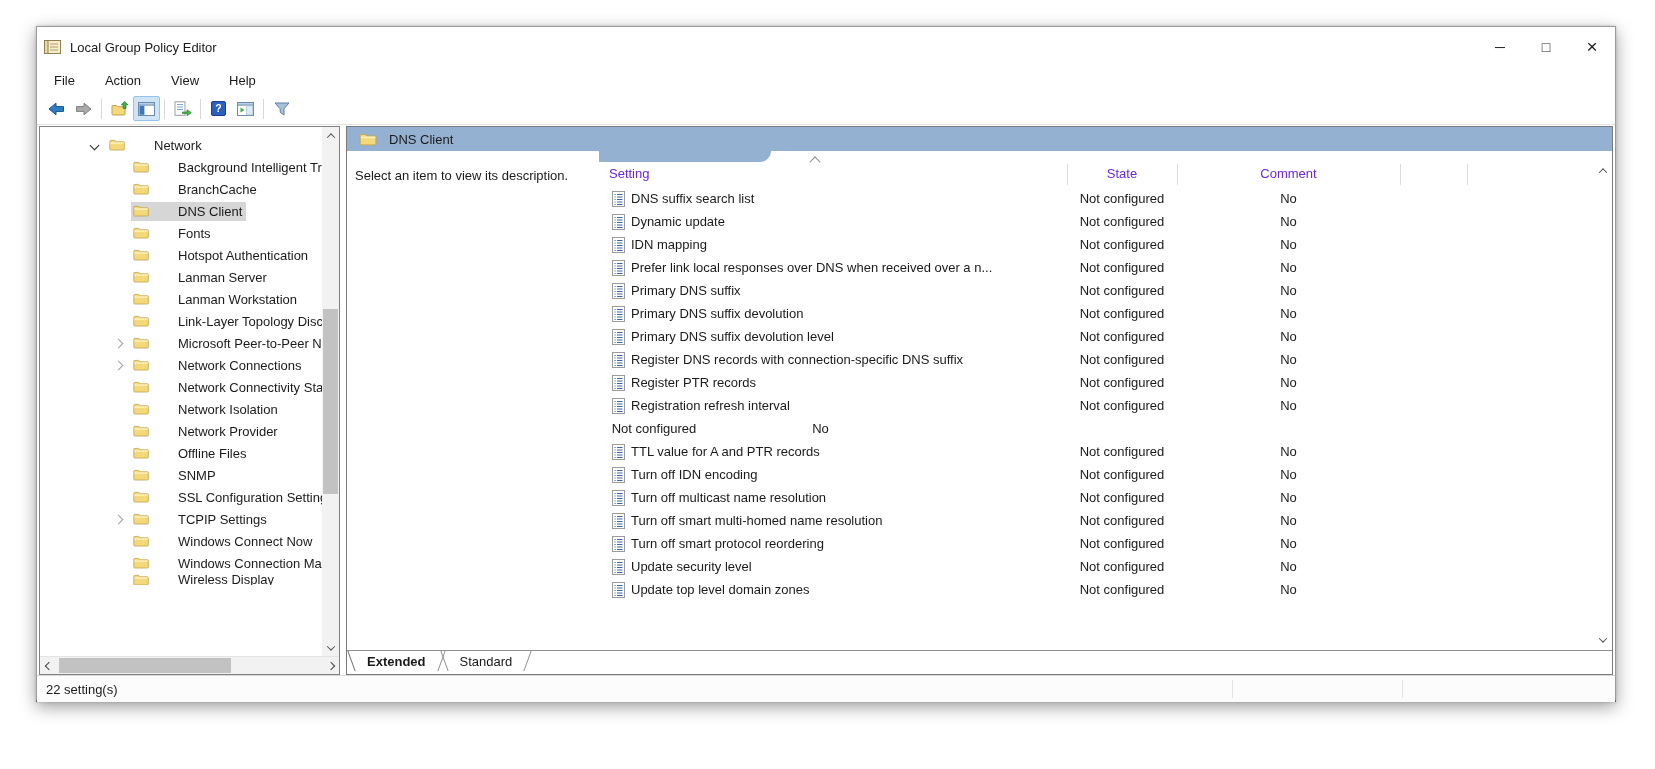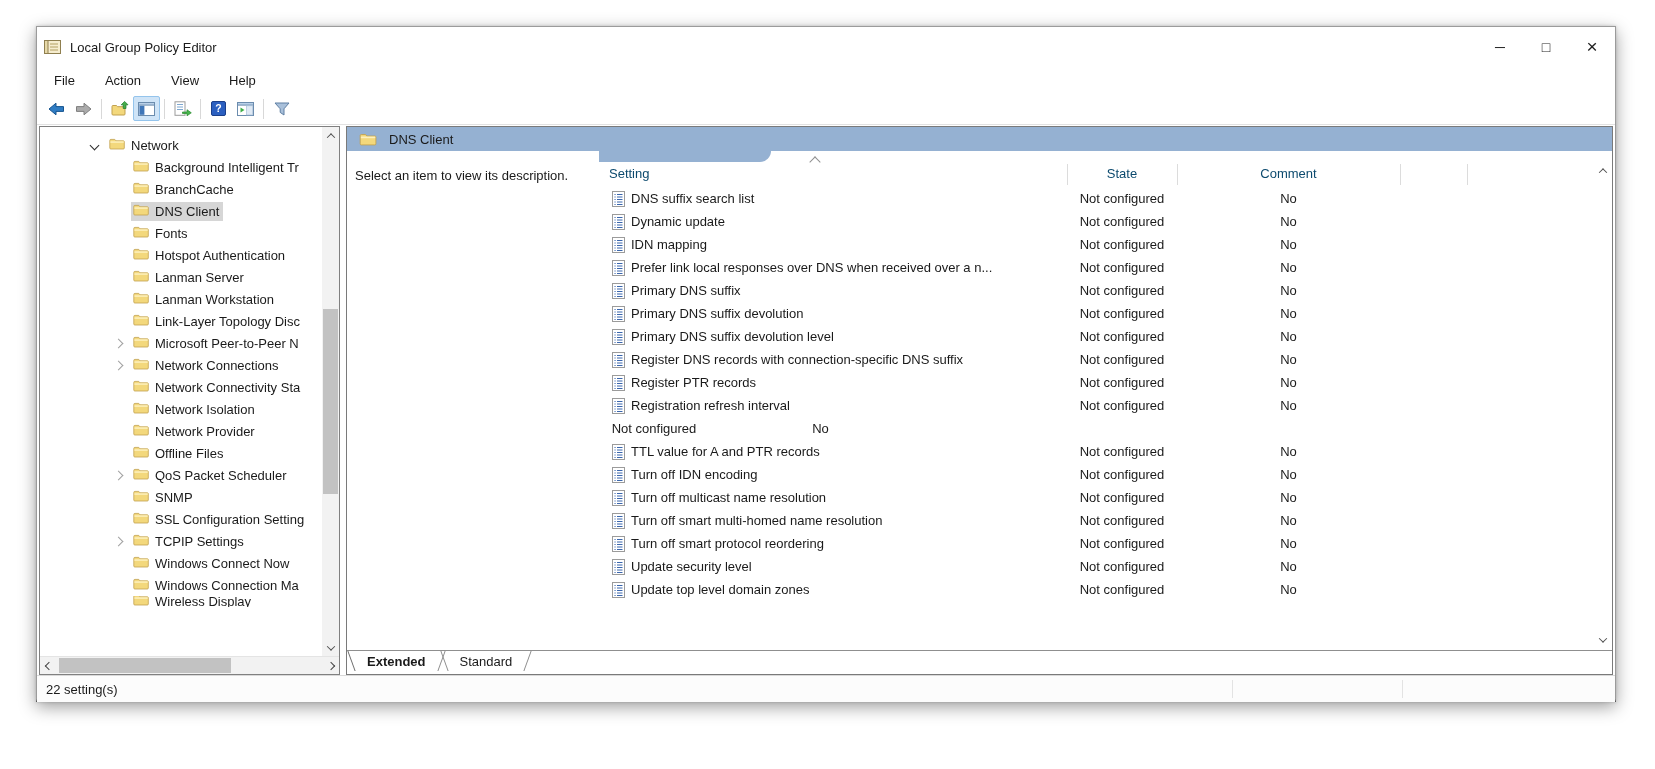--- a/index.html
+++ b/index.html
@@ -39,21 +39,21 @@
   .tree-body { flex:1; position:relative; overflow:hidden; padding-top:7px; }
   .titem { height:22px; display:flex; align-items:center; font-size:13px; white-space:nowrap; }
   .titem.clipped { height:11px; overflow:hidden; }
   .titem .chev { width:7px; height:7px; border-right:1.4px solid #a0a0a0; border-bottom:1.4px solid #a0a0a0;
                  transform:rotate(-45deg); margin:0 9px 0 0; visibility:hidden; flex:none; }
   .titem.expandable .chev { visibility:visible; }
   .chev-open { width:7px; height:7px; border-right:1.6px solid #2b2b2b; border-bottom:1.6px solid #2b2b2b;
                transform:rotate(45deg); margin-right:9px; flex:none; }
   .t-root { padding-left:51px; }
   .t-child { padding-left:75px; }
-  .selwrap { display:flex; align-items:flex-start; padding:2px 4px 2px 2px; }
+  .selwrap { display:flex; align-items:center; padding:2px 4px 2px 2px;gap:23px; }
   .titem.selected .selwrap { background:var(--selection,#d6d6d6); }
   .titem svg { flex:none; margin-right:6px; }
 
   
   .vscroll { position:absolute; top:0; right:0; width:17px; bottom:0; background:#f2f2f2; }
   .vscroll .arr { position:absolute; left:0; width:17px; height:17px; display:flex; align-items:center; justify-content:center; }
   .vscroll .arr.up { top:0; } .vscroll .arr.dn { bottom:0; }
   .sb-chev-up { width:6px; height:6px; border-left:1.5px solid #505050; border-top:1.5px solid #505050; transform:rotate(45deg) translate(1px,1px); }
   .sb-chev-dn { width:6px; height:6px; border-right:1.5px solid #505050; border-bottom:1.5px solid #505050; transform:rotate(45deg) translate(-1px,-1px); }
   .sb-chev-lf { width:6px; height:6px; border-left:1.5px solid #444; border-bottom:1.5px solid #444; transform:rotate(45deg); }
@@ -72,21 +72,21 @@
             padding-left:12px; font-size:13px; flex:none; }
   .banner svg { margin-right:12px; }
   .panel-body { flex:1; display:flex; position:relative; overflow:hidden; }
   .desc-pane { width:252px; flex:none; padding:17px 8px 0 8px; font-size:13px; }
   .list-pane { flex:1; position:relative; }
   .swoosh { position:absolute; left:0; top:0; width:172px; height:11px;
             background:var(--banner,#95b1d2); border-bottom-right-radius:13px; }
   .lheader { position:relative; height:34px; }
   .sortchev { position:absolute; left:212px; top:7px; width:8px; height:8px;
               border-left:1.2px solid #8f8f8f; border-top:1.2px solid #8f8f8f; transform:rotate(45deg); }
-  .hcol { position:absolute; bottom:4px; font-size:13px; color:#0c4a6e; }
+  .hcol { position:absolute; bottom:4px; font-size:13px; color:#6d28d9; }
   .hcol.h0 { left:10px; }
   .hcol.h1 { left:468px; width:110px; text-align:center; }
   .hcol.h2 { left:578px; width:223px; text-align:center; }
   .hsep { position:absolute; top:13px; height:21px; width:1px; background:#dcdcdc; }
   .rows { padding-top:2px; }
   .lrow { height:23px; display:flex; align-items:center; font-size:13px; }
   .c-set { width:468px; flex:none; display:flex; align-items:center; padding-left:13px; white-space:nowrap; overflow:hidden; }
   .c-set svg { flex:none; margin-right:6px; }
   .c-state { width:110px; flex:none; text-align:center; }
   .c-com { width:223px; flex:none; text-align:center; }
@@ -362,30 +362,20 @@
               <span class="chev"></span>
               <span class="selwrap">
                 <svg width="16" height="12" viewBox="0 0 16 12">
                   <path d="M0.8 2.4 q0-1 1-1 h4 l1.1 1.4 H14.4 q0.9 0 0.9 0.9 V10 q0 1-1 1 H1.8 q-1 0-1-1 z" fill="#f3d87c" stroke="#c1a14f" stroke-width="0.8"></path>
                   <rect x="1.4" y="3.3" width="13.3" height="1.5" fill="#fdf0bd"></rect>
                 </svg>
                 <span class="lbl">Offline Files</span>
               </span>
             </div>
 
-            <div class="titem t-child expandable">
-              <span class="chev"></span>
-              <span class="selwrap">
-                <svg width="16" height="12" viewBox="0 0 16 12">
-                  <path d="M0.8 2.4 q0-1 1-1 h4 l1.1 1.4 H14.4 q0.9 0 0.9 0.9 V10 q0 1-1 1 H1.8 q-1 0-1-1 z" fill="#f3d87c" stroke="#c1a14f" stroke-width="0.8"></path>
-                  <rect x="1.4" y="3.3" width="13.3" height="1.5" fill="#fdf0bd"></rect>
-                </svg>
-                <span class="lbl">QoS Packet Scheduler</span>
-              </span>
-            </div>
 
             <div class="titem t-child">
               <span class="chev"></span>
               <span class="selwrap">
                 <svg width="16" height="12" viewBox="0 0 16 12">
                   <path d="M0.8 2.4 q0-1 1-1 h4 l1.1 1.4 H14.4 q0.9 0 0.9 0.9 V10 q0 1-1 1 H1.8 q-1 0-1-1 z" fill="#f3d87c" stroke="#c1a14f" stroke-width="0.8"></path>
                   <rect x="1.4" y="3.3" width="13.3" height="1.5" fill="#fdf0bd"></rect>
                 </svg>
                 <span class="lbl">SNMP</span>
               </span>

